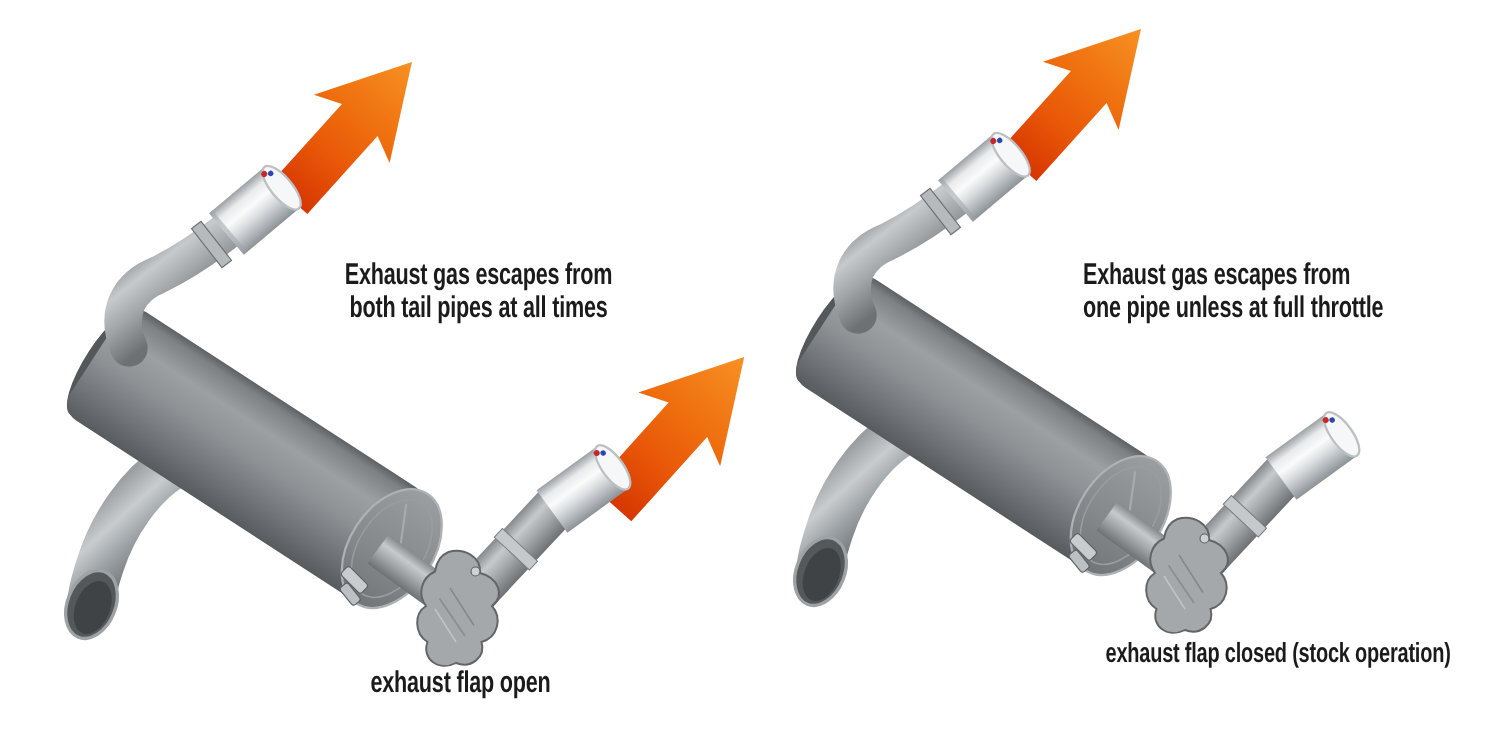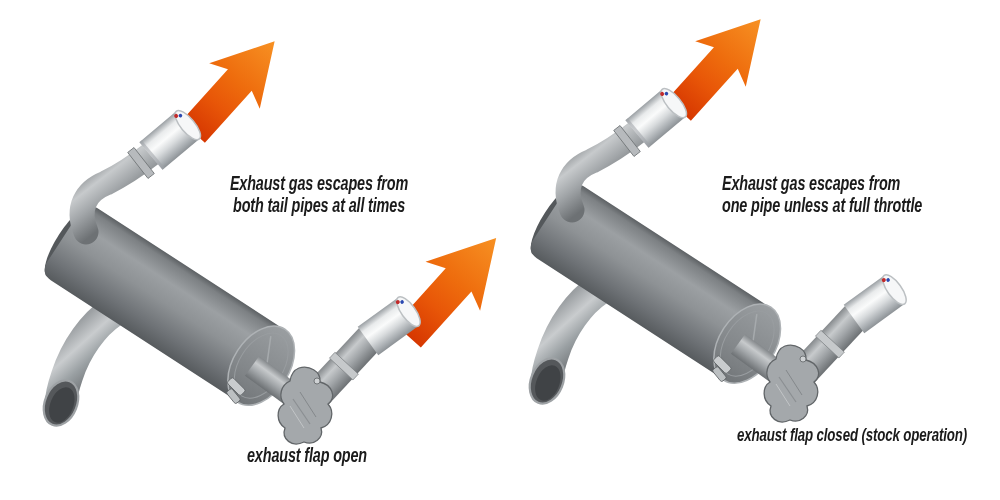--- a/index.html
+++ b/index.html
@@ -1,19 +1,18 @@
 <!DOCTYPE html>
 <html><head>
 <meta charset="utf-8">
 <style>
   html,body{margin:0;padding:0;background:#fff;}
   .stage{
     position:relative;width:1000px;height:500px;background:#ffffff;overflow:hidden;
     font-family:"Liberation Sans",sans-serif;
-    font-style:italic;
   }
   .stage svg{position:absolute;left:0;top:0;}
   .caption,.flabel{
     position:absolute;color:#1b1b1b;font-weight:bold;white-space:nowrap;
     letter-spacing:-0.2px;
   }
   .caption{font-size:20px;line-height:22px;}
   .flabel{font-size:20px;line-height:22px;}
   .center{text-align:center;transform:scaleX(0.72);transform-origin:50% 50%;}
   .left-align{text-align:left;transform:scaleX(0.72);transform-origin:0 50%;}

